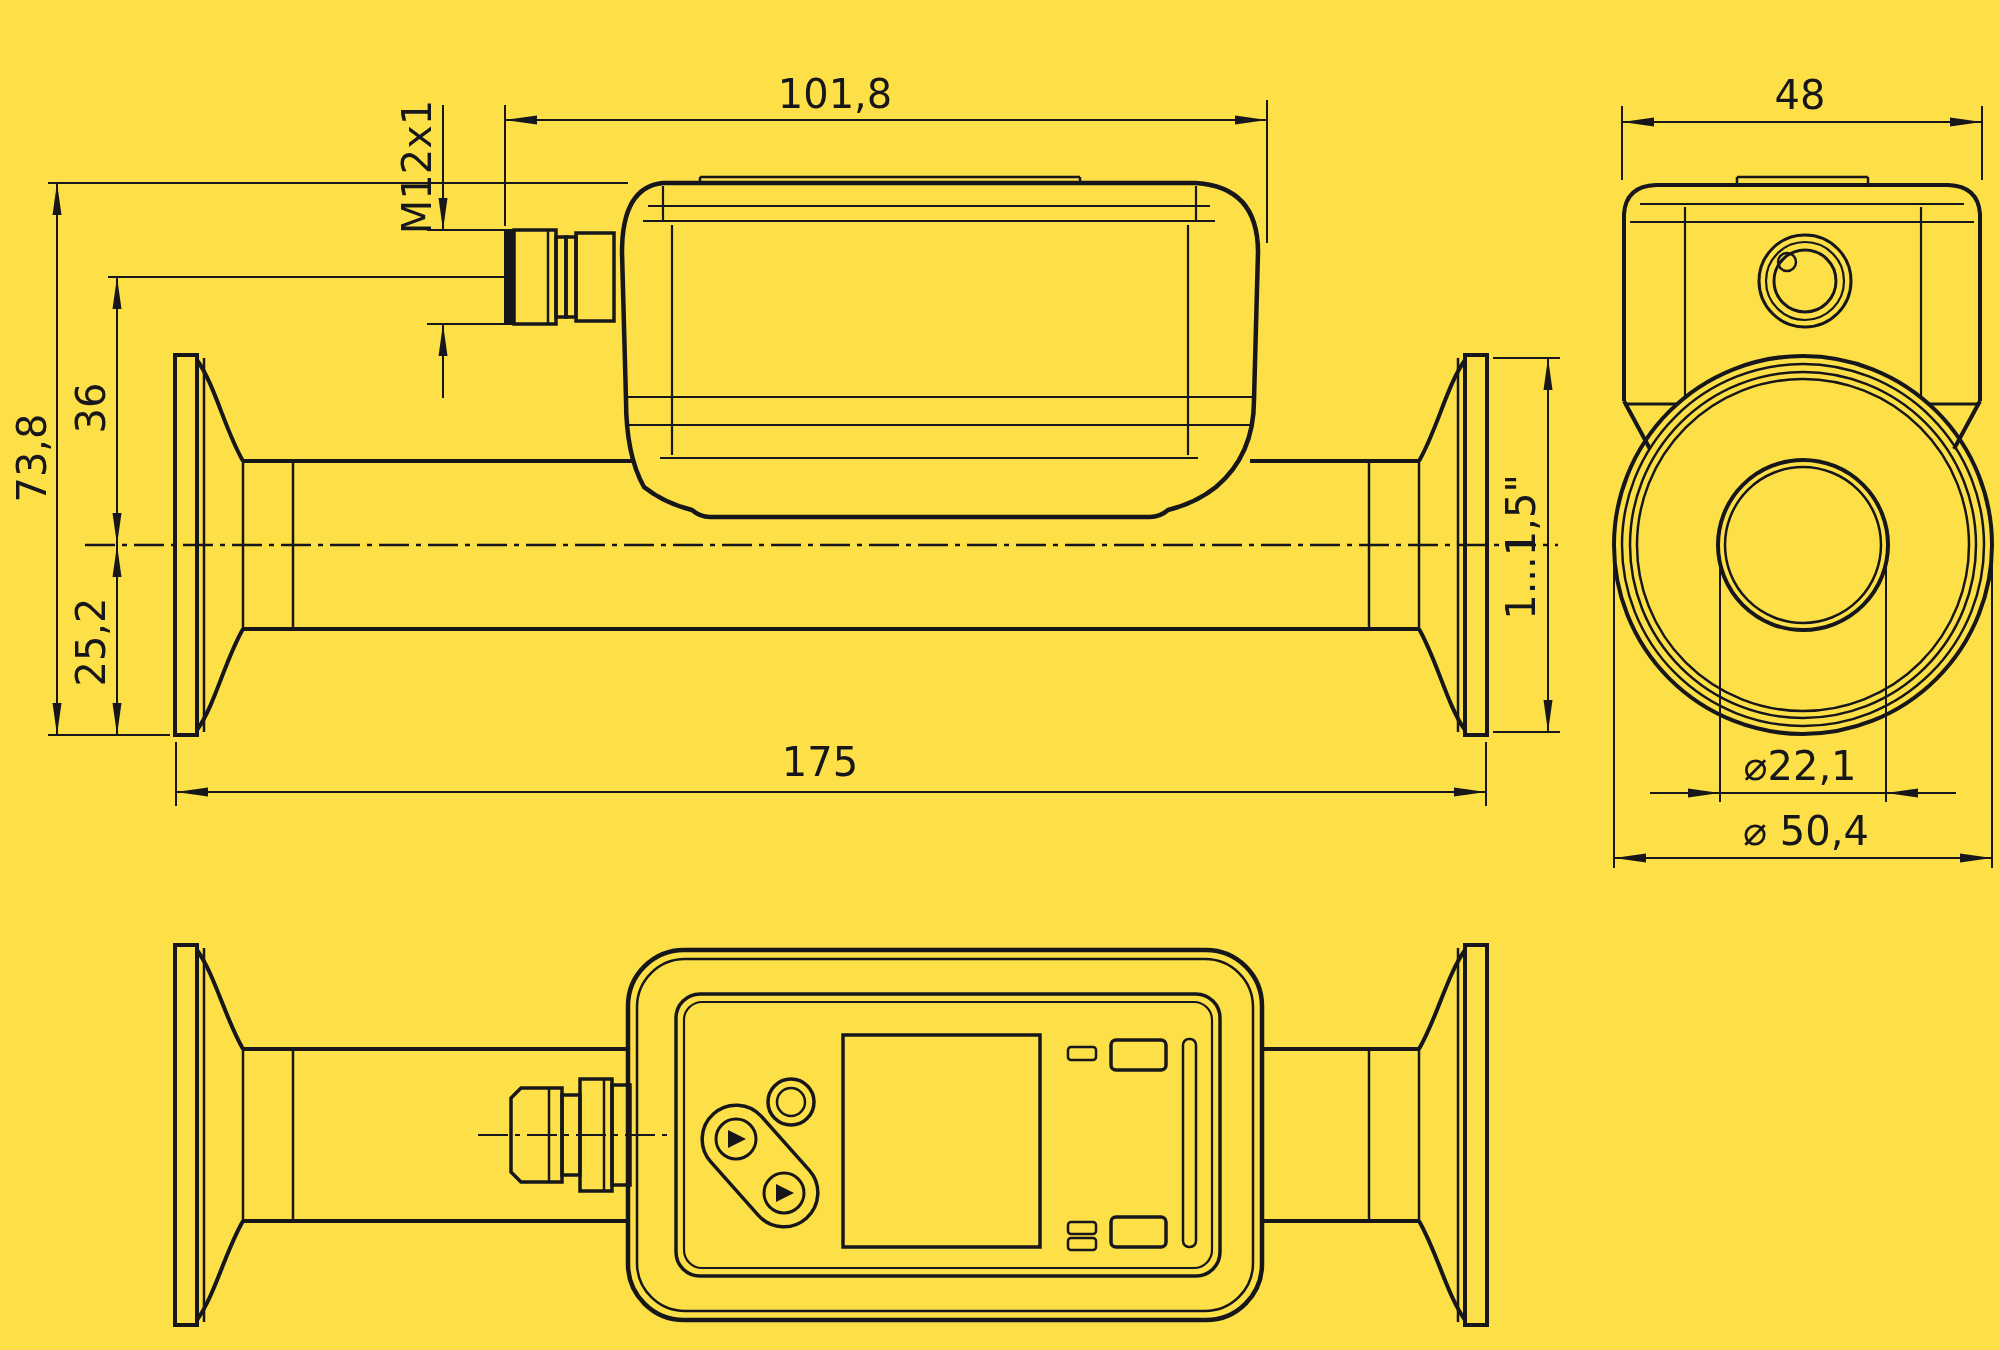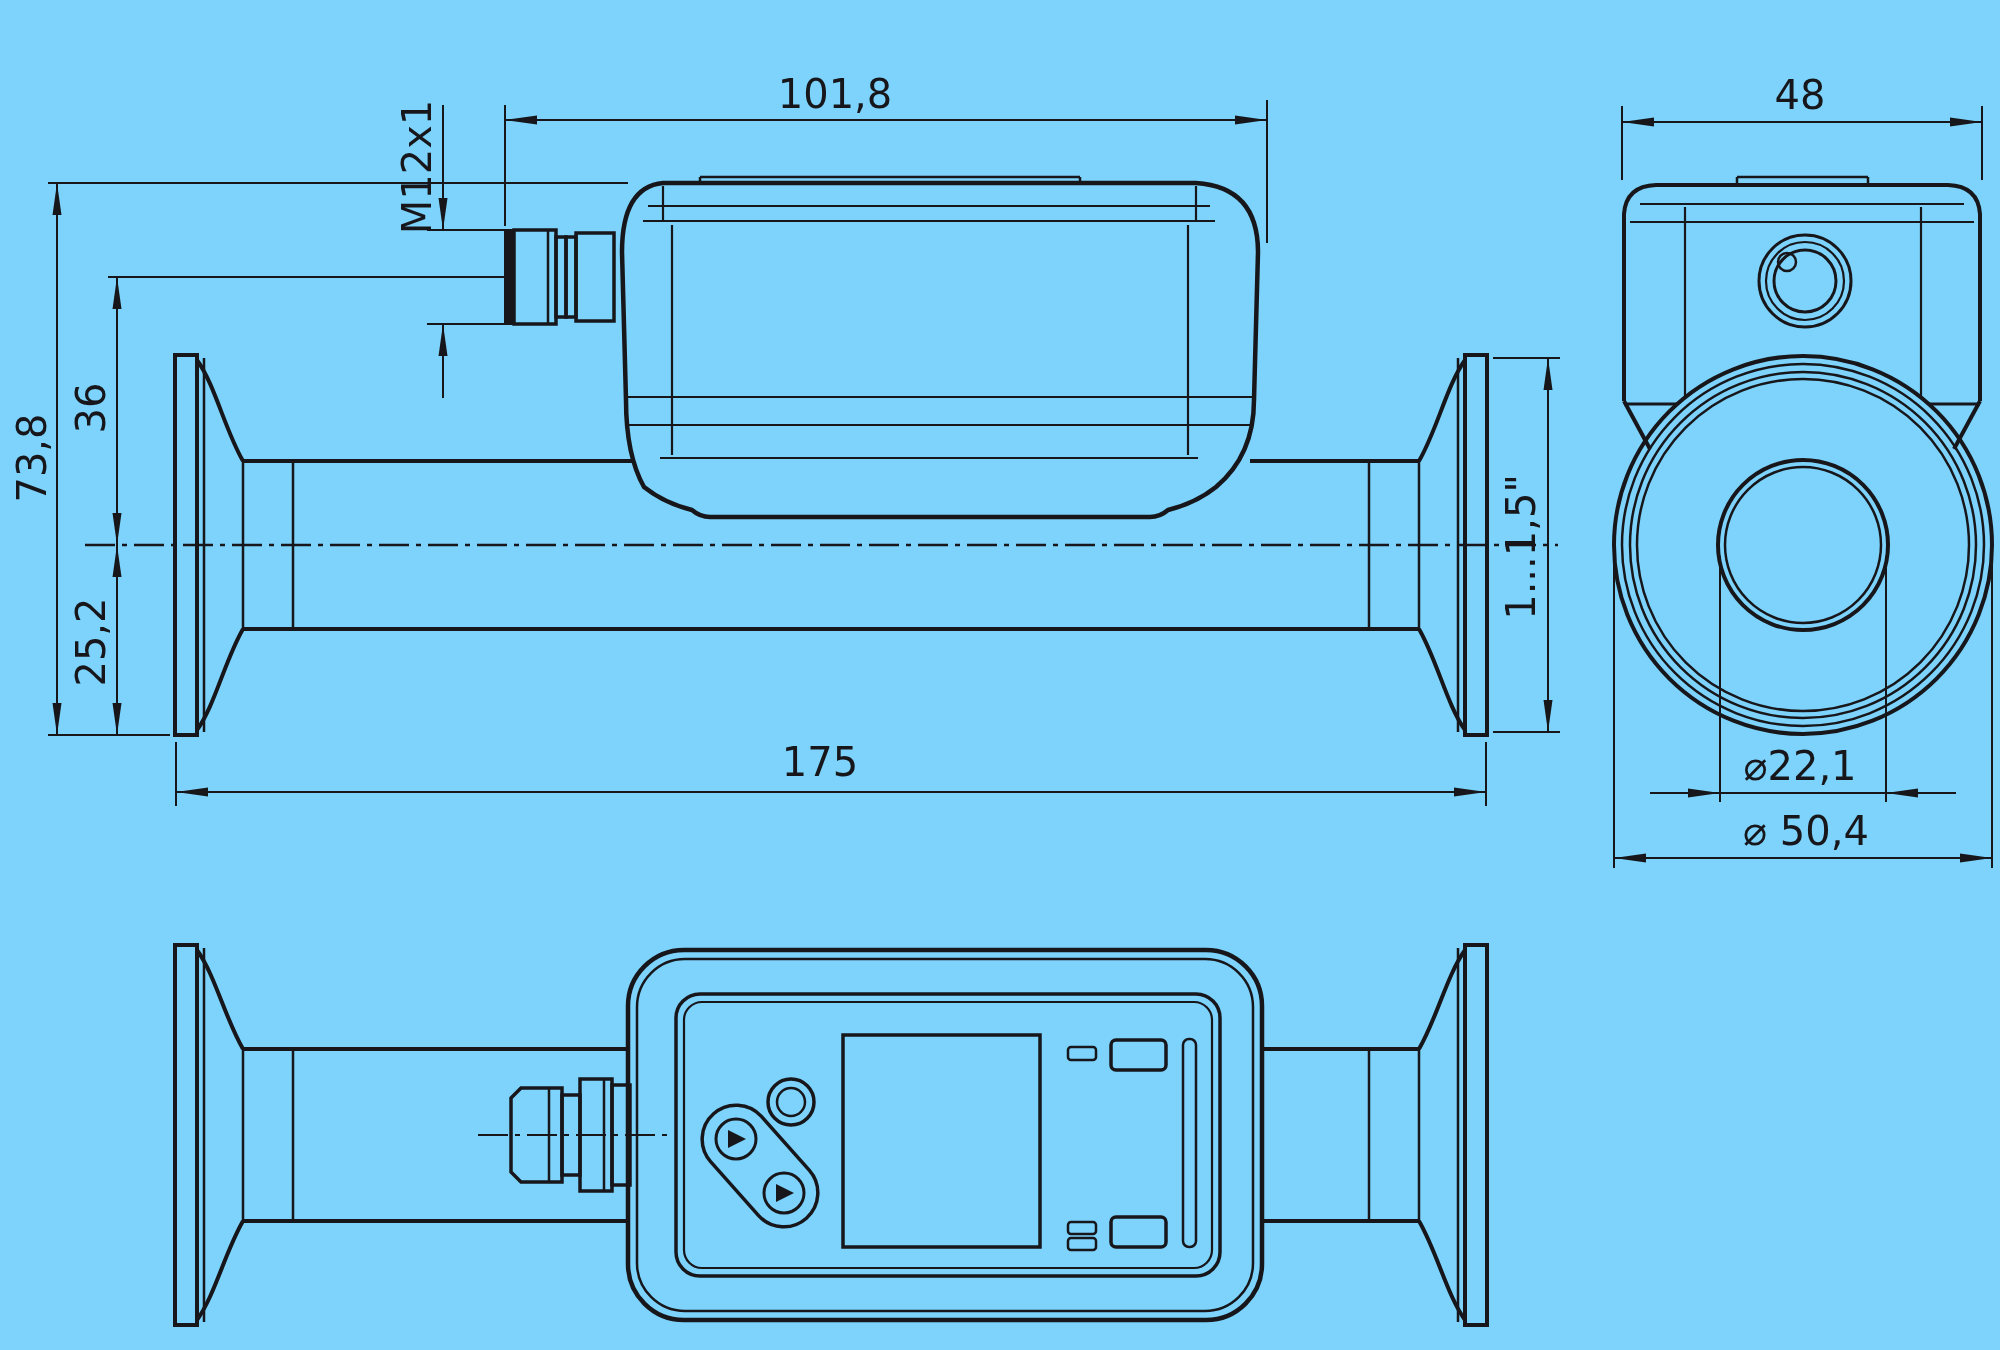--- a/index.html
+++ b/index.html
@@ -1,16 +1,16 @@
 <!DOCTYPE html>
 <html><head>
 <meta charset="utf-8">
 <style>
   html,body{margin:0;padding:0;background:#ffffff;}
-  .page{width:2000px;height:1350px;background:#7dd3fc;position:relative;overflow:hidden;}
+  .page{width:2000px;height:1350px;background:#fde047;position:relative;overflow:hidden;}
   svg{display:block;}
   svg text{
     font-family:"DejaVu Sans","Liberation Sans",sans-serif;
     font-size:40px;
     fill:#17171b;
   }
   .ln{stroke:#17171b;fill:none;}
   .w45{stroke-width:4.5;} .w4{stroke-width:4;} .w35{stroke-width:3.5;}
   .w3{stroke-width:3;} .w25{stroke-width:2.5;} .w22{stroke-width:2.2;} .w2{stroke-width:2;}
   .cl{stroke-dasharray:30 7 5 7;}

